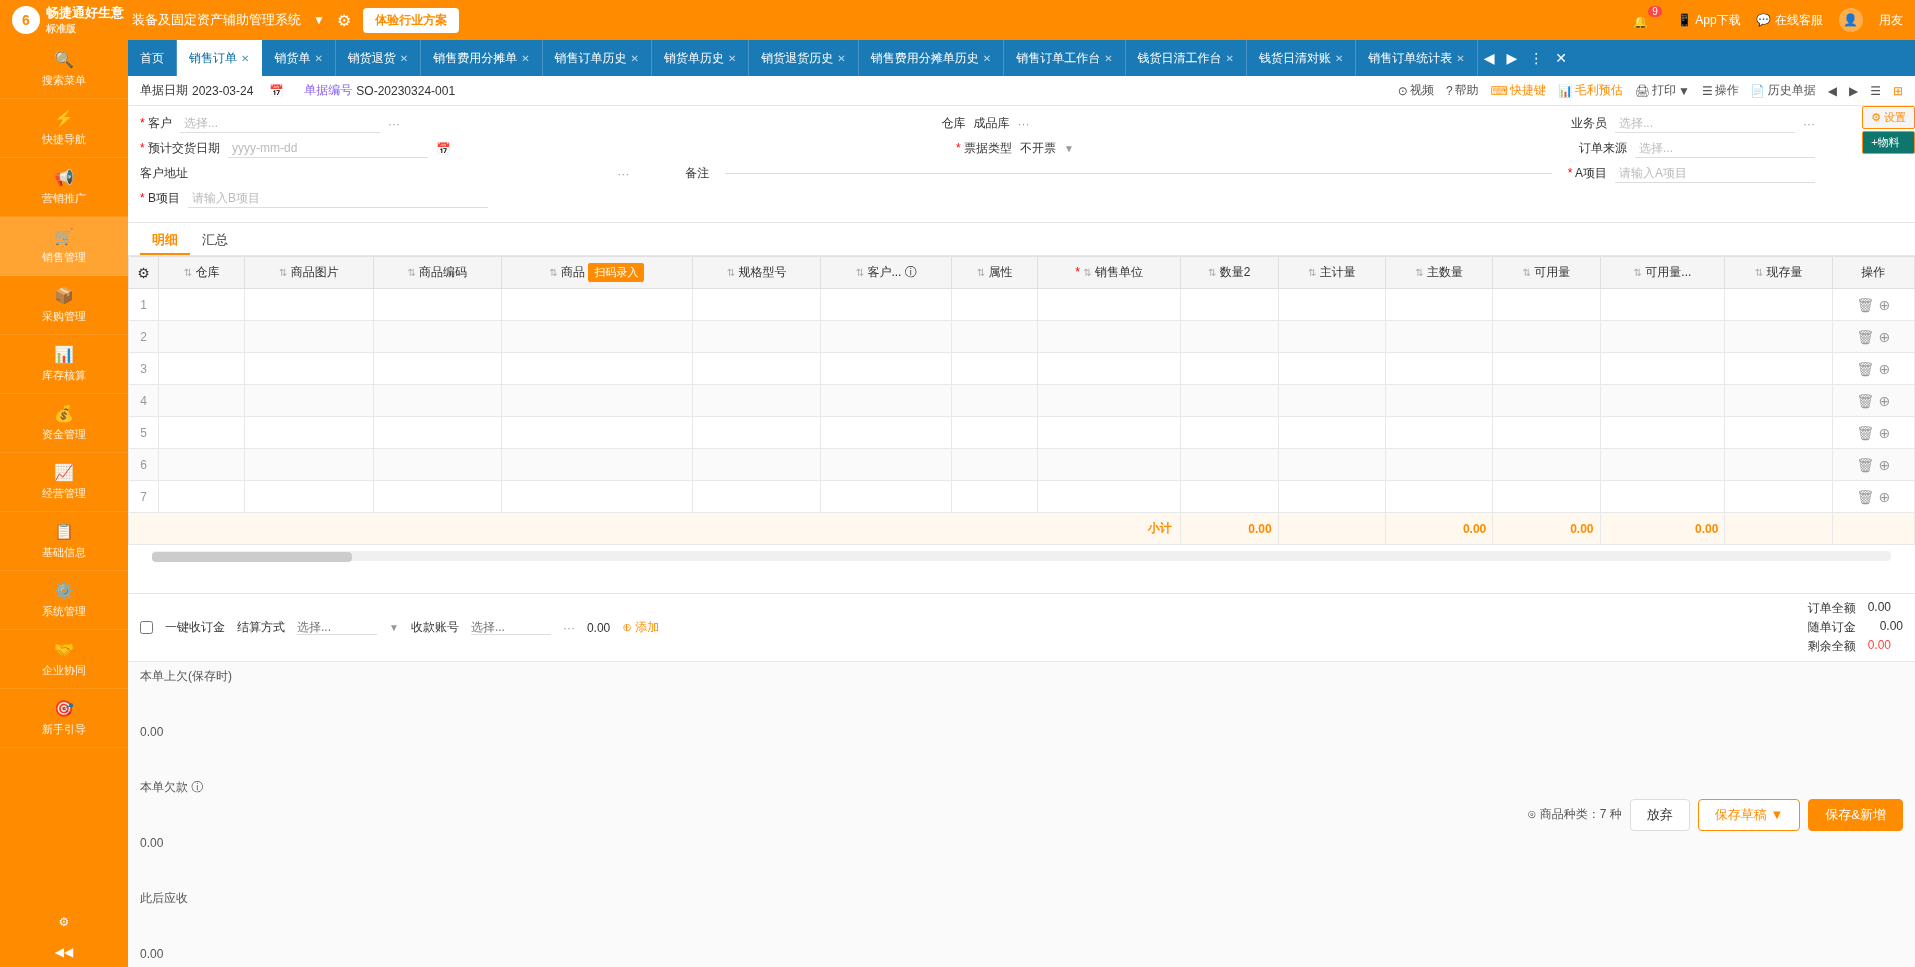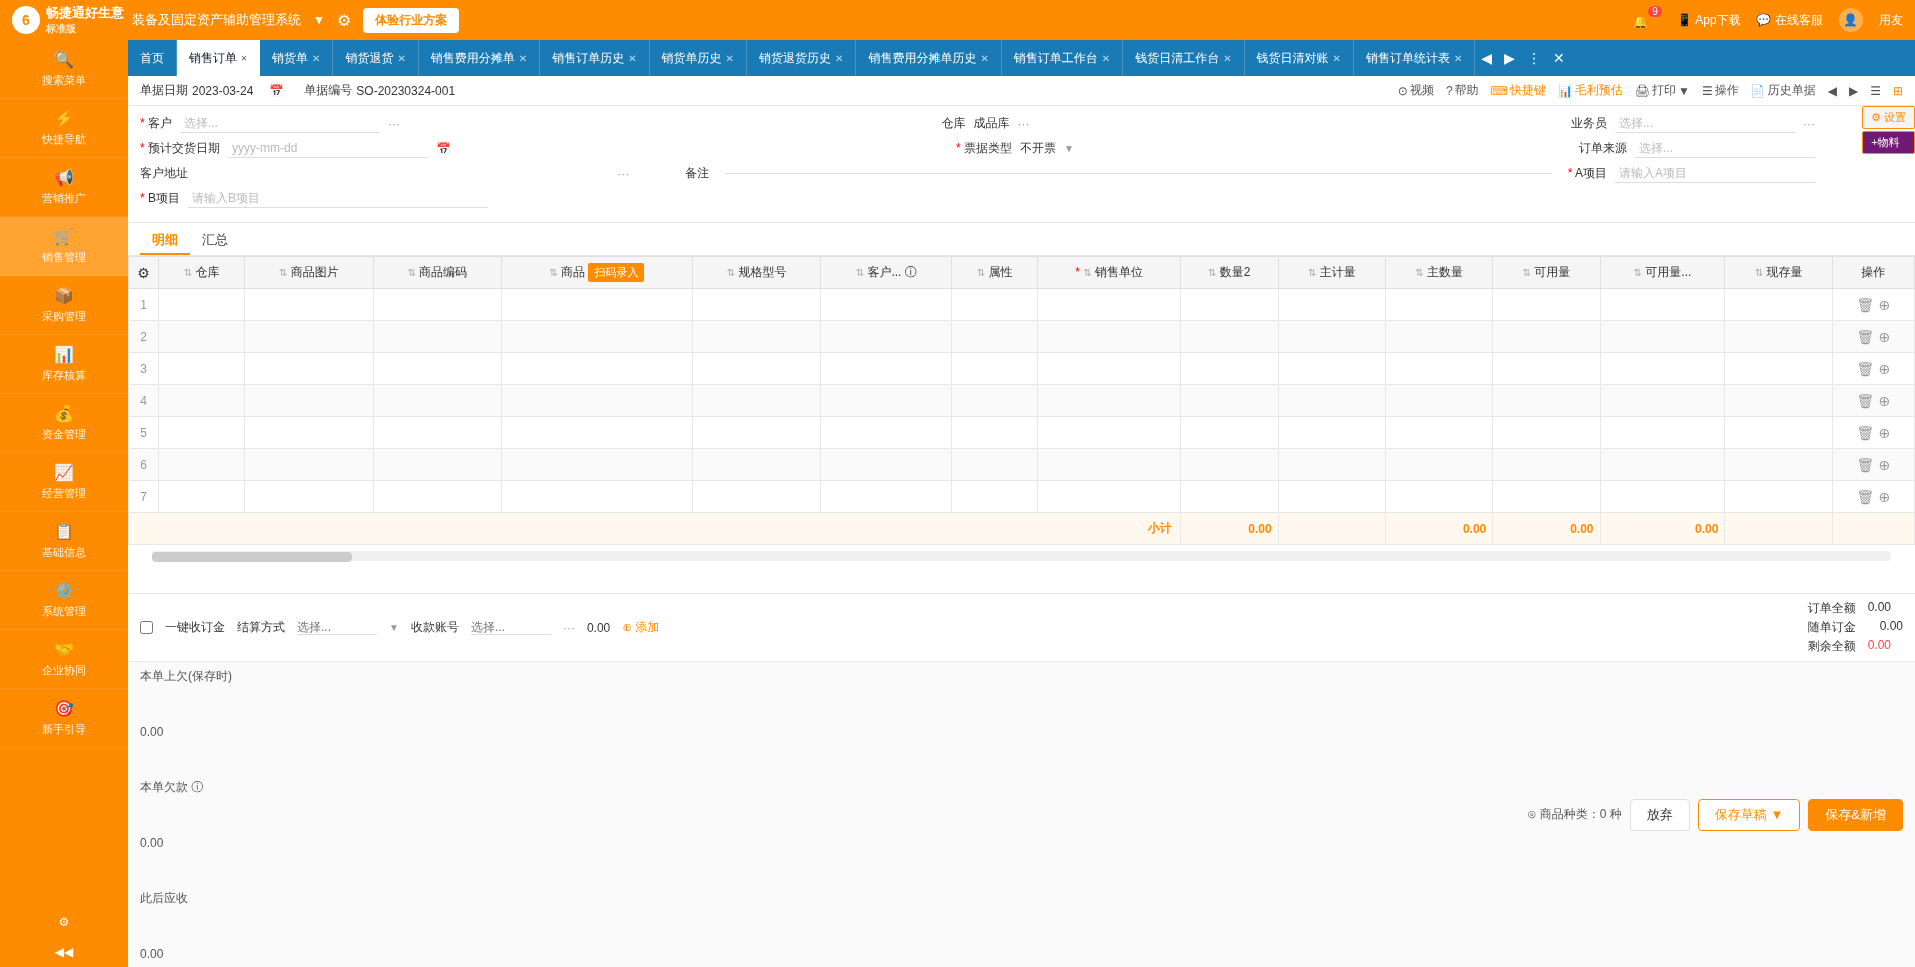--- a/index.html
+++ b/index.html
@@ -25,39 +25,39 @@
     
     .sidebar-item { display: flex; flex-direction: column; align-items: center; padding: 10px 4px; cursor: pointer; color: rgba(255,255,255,0.9); font-size: 11px; gap: 4px; border-bottom: 1px solid rgba(255,255,255,0.1); }
     .sidebar-item.active { background: rgba(255,255,255,0.2); }
     .sidebar-icon { font-size: 16px; }
     .sidebar-bottom { margin-top: auto; }
     .sidebar-gear { display: flex; align-items: center; justify-content: center; padding: 8px; color: white; cursor: pointer; }
 
     
     .tab-bar { background: #1a7ab5; display: flex; align-items: center; height: 36px; overflow: hidden; flex-shrink: 0; }
     .tab-item { padding: 0 12px; height: 48px; display: flex; align-items: center; gap: 4px; color: white; font-size: 12px; cursor: pointer; white-space: nowrap; border-right: 1px solid rgba(255,255,255,0.2); }
-    .tab-item.active { background: white; color: #0f172a; font-family: Liberation Mono, monospace; }
+    .tab-item.active { background: white; color: #0369a1; }
     .tab-item .close-x { font-size: 10px; opacity: 0.7; }
     .tab-nav { color: white; padding: 0 6px; cursor: pointer; font-size: 14px; }
 
     
     .form-area { padding: 8px 12px; background: #fff; border-bottom: 1px solid #e8e8e8; flex-shrink: 0; }
     .form-row { display: flex; align-items: center; gap: 8px; margin-bottom: 6px; }
     .form-label { color: #333; font-size: 12px; white-space: nowrap; }
     .form-label.required::before { content: '* '; color: red; }
     .form-value { color: #333; font-size: 12px; }
     .form-input { border: none; border-bottom: 1px solid #ddd; outline: none; font-size: 12px; color: #333; background: transparent; min-width: 120px; padding: 2px 4px; }
     .form-input::placeholder { color: #bbb; }
     .dots { color: #999; cursor: pointer; }
 
     
     .single-header { display: flex; align-items: center; padding: 6px 12px; background: #fff; border-bottom: 1px solid #e8e8e8; flex-shrink: 0; }
     .order-date-label { font-size: 12px; color: #333; margin-right: 4px; }
     .order-date-val { font-size: 12px; color: #333; margin-right: 16px; }
-    .order-num-label { font-size: 12px; color: #404040; margin-right: 4px; }
+    .order-num-label { font-size: 12px; color: #8b5cf6; margin-right: 4px; }
     .order-num-val { font-size: 12px; color: #333; }
     .header-actions { margin-left: auto; display: flex; align-items: center; gap: 12px; }
     .hdr-btn { font-size: 12px; color: #555; cursor: pointer; display: flex; align-items: center; gap: 2px; }
     .hdr-btn.orange { color: #ff8c00; }
 
     
     .detail-tabs { display: flex; padding: 4px 12px 0; border-bottom: 1px solid #e8e8e8; background: #fff; flex-shrink: 0; }
     .detail-tab { padding: 4px 12px; cursor: pointer; font-size: 13px; border-bottom: 2px solid transparent; }
     .detail-tab.active { color: #ff8c00; border-bottom-color: #ff8c00; font-weight: bold; }
 
@@ -89,21 +89,21 @@
     .btn-discard { background: white; border: 1px solid #ddd; border-radius: 4px; padding: 6px 16px; font-size: 13px; cursor: pointer; color: #333; }
     .btn-save-draft { background: white; border: 1px solid #ff8c00; border-radius: 4px; padding: 6px 16px; font-size: 13px; cursor: pointer; color: #ff8c00; }
     .btn-save-new { background: #ff8c00; border: 1px solid #ff8c00; border-radius: 4px; padding: 6px 16px; font-size: 13px; cursor: pointer; color: white; }
 
     
     .scroll-track { height: 10px; background: #f0f0f0; border-radius: 4px; margin: 2px 12px; }
     .scroll-thumb { height: 10px; width: 200px; background: #ccc; border-radius: 4px; display: inline-block; }
     .right-side-btns { position: absolute; right: 0; top: 0; display: flex; flex-direction: column; gap: 2px; }
     .side-btn { background: #f5f5f5; border: 1px solid #ddd; border-radius: 2px; padding: 3px 8px; font-size: 11px; cursor: pointer; white-space: nowrap; display: flex; align-items: center; gap: 3px; }
     .side-btn.orange { color: #ff8c00; border-color: #ff8c00; }
-    .side-btn.add { background: #701a75; color: white; border-color: #ff8c00; padding-left: 8px; }
+    .side-btn.add { background: #0f766e; color: white; border-color: #ff8c00; padding-left: 8px; }
 
     .dropdown-arrow { color: #999; font-size: 10px; }
 
     
     .content-inner { display: flex; flex-direction: column; flex: 1; overflow: hidden; position: relative; }
   </style>
 </head>
 <body>
 
 <div class="app-container">
@@ -575,21 +575,21 @@
             <span>0.00</span>
             <span>
               <span>本单欠款</span> ⓘ
             </span>
             <span>0.00</span>
             <span>此后应收</span>
             <span>0.00</span>
           </div>
           <div style="margin-left:auto;display:flex;align-items:center;gap:8px;">
             <span style="color:#555;font-size:12px;">
-              ⊙ <span>商品种类：</span><span>0 种</span>
+              ⊙ <span>商品种类：</span><span>7 种</span>
             </span>
             <button class="btn-discard">放弃</button>
             <button class="btn-save-draft"><span>保存草稿</span> ▼</button>
             <button class="btn-save-new">保存&amp;新增</button>
           </div>
         </div>
       </div>
     </div>
   </div>
 </div>

